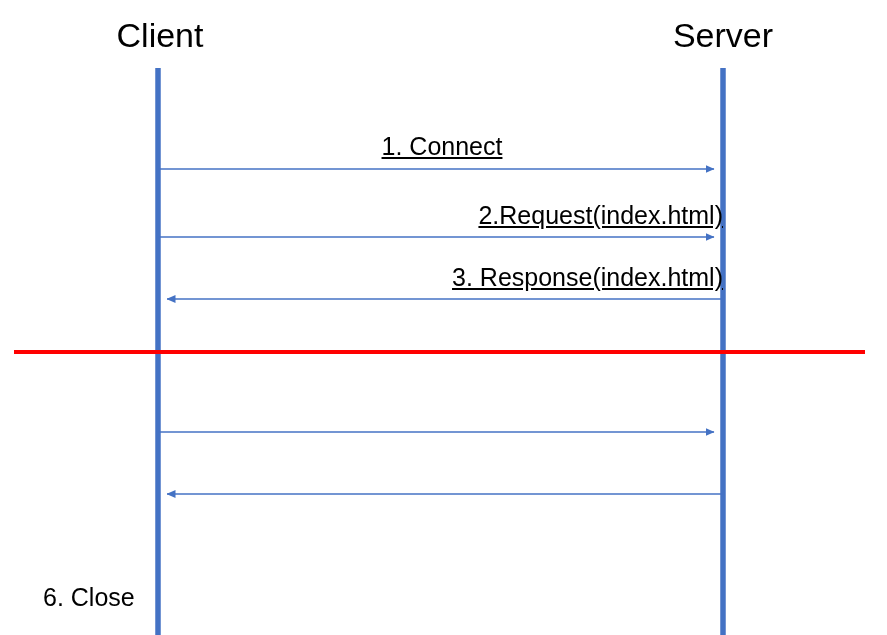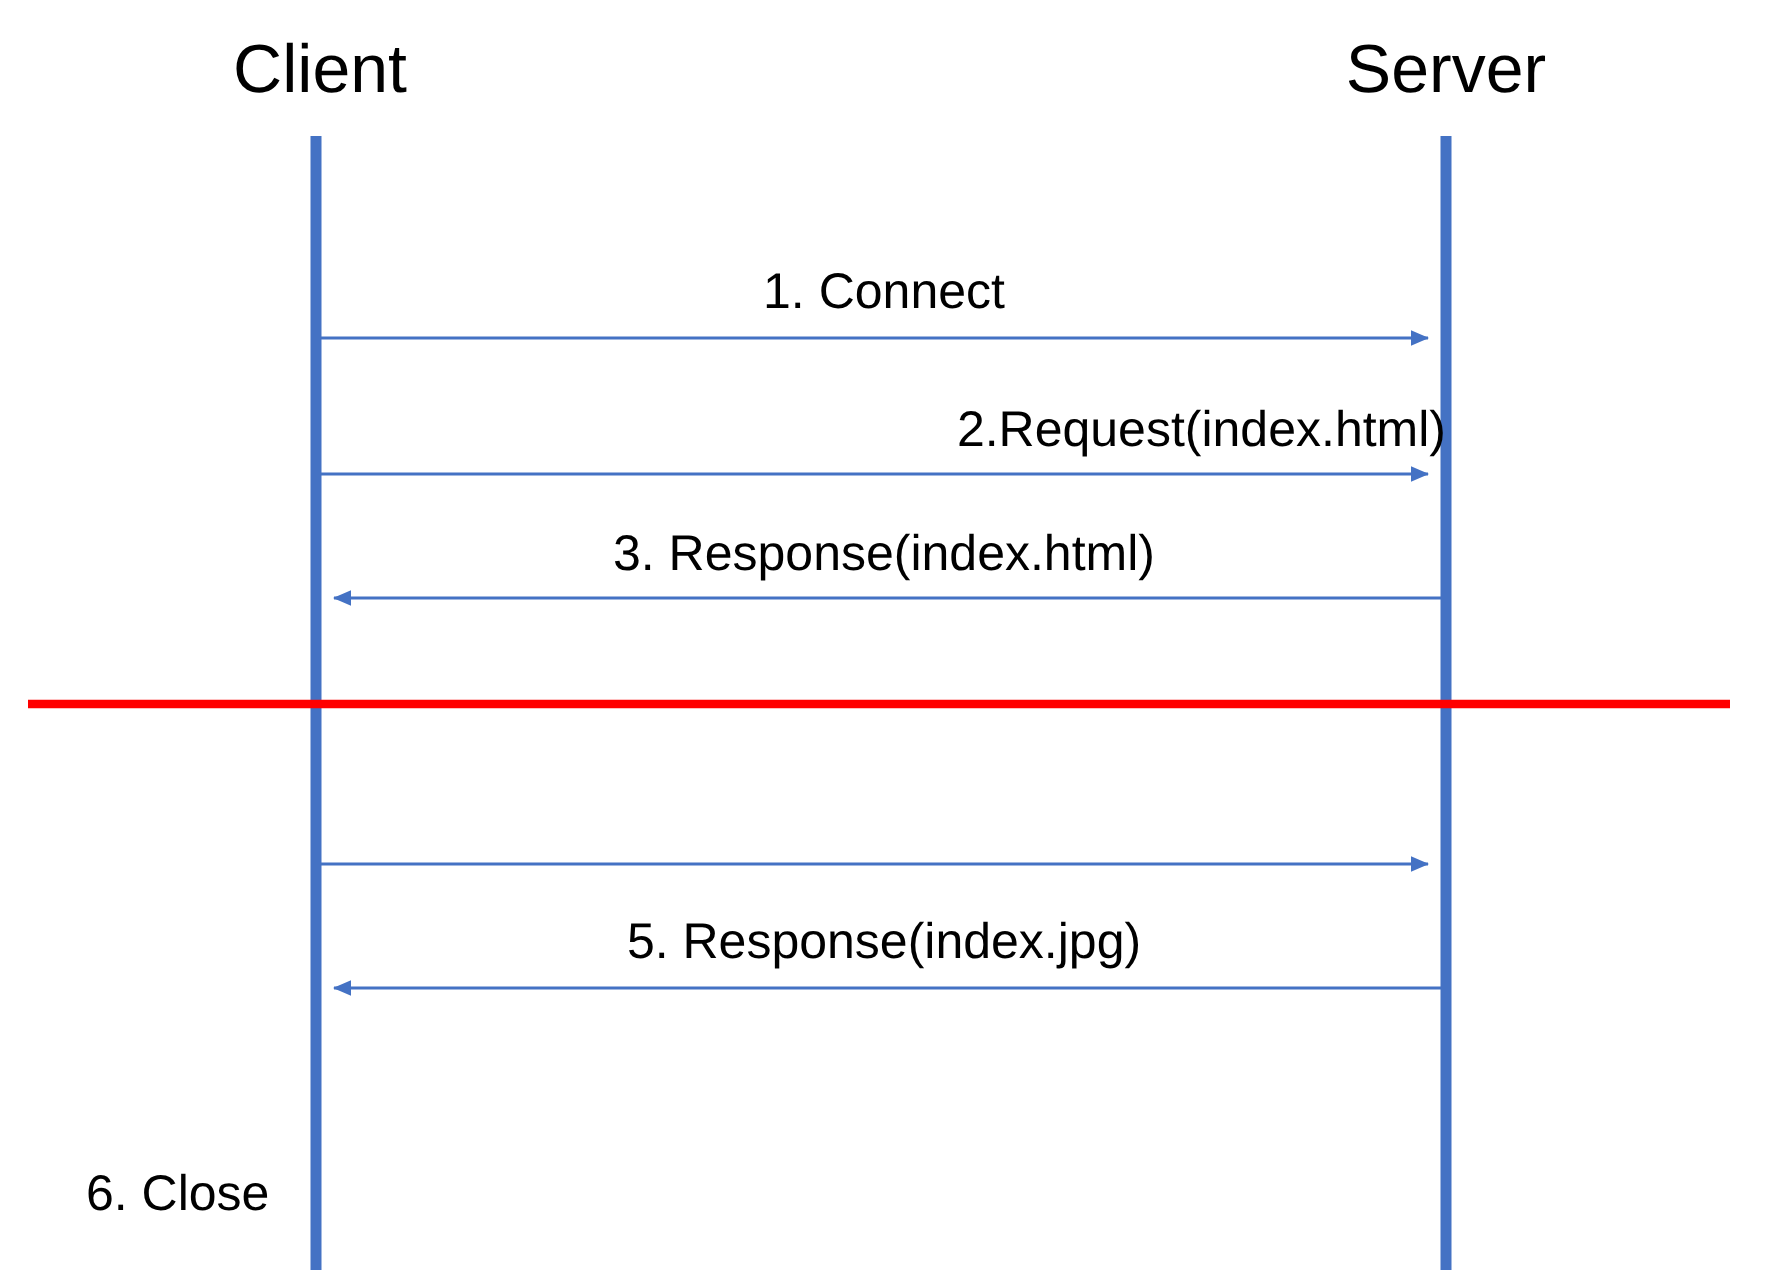--- a/index.html
+++ b/index.html
@@ -53,24 +53,25 @@
     font-size: 25px;
     font-weight: 400;
     color: #000000;
     white-space: nowrap;
     text-align: center;
     line-height: 1;
   }
   .msg-label.centered {
     left: 161px;
     width: 562px;
+    text-decoration: underline;
   }
   #msg-label-1 { top: 134px; }
   #msg-label-2 { top: 203px; text-align: right; }
-  #msg-label-3 { top: 265px; }
+  #msg-label-3 { top: 265px; text-align: right; }
   #msg-label-4 { top: 398px; }
   #msg-label-5 { top: 459px; }
   #msg-label-6 {
     left: 43px;
     top: 585px;
     width: 160px;
     text-align: left;
   }
 </style>
 </head>
@@ -109,17 +110,16 @@
 
   <div class="actor-label" id="actor-server-label">Server</div>
 
   <div class="msg-label centered" id="msg-label-1">1. Connect</div>
 
   <div class="msg-label centered" id="msg-label-2">2.Request(index.html)</div>
 
   <div class="msg-label centered" id="msg-label-3">3. Response(index.html)</div>
 
 
-  <div class="msg-label centered" id="msg-label-5">5. Response(index.jpg)</div>
 
   <div class="msg-label" id="msg-label-6">6. Close</div>
 
 </div>
 
 </body></html>

